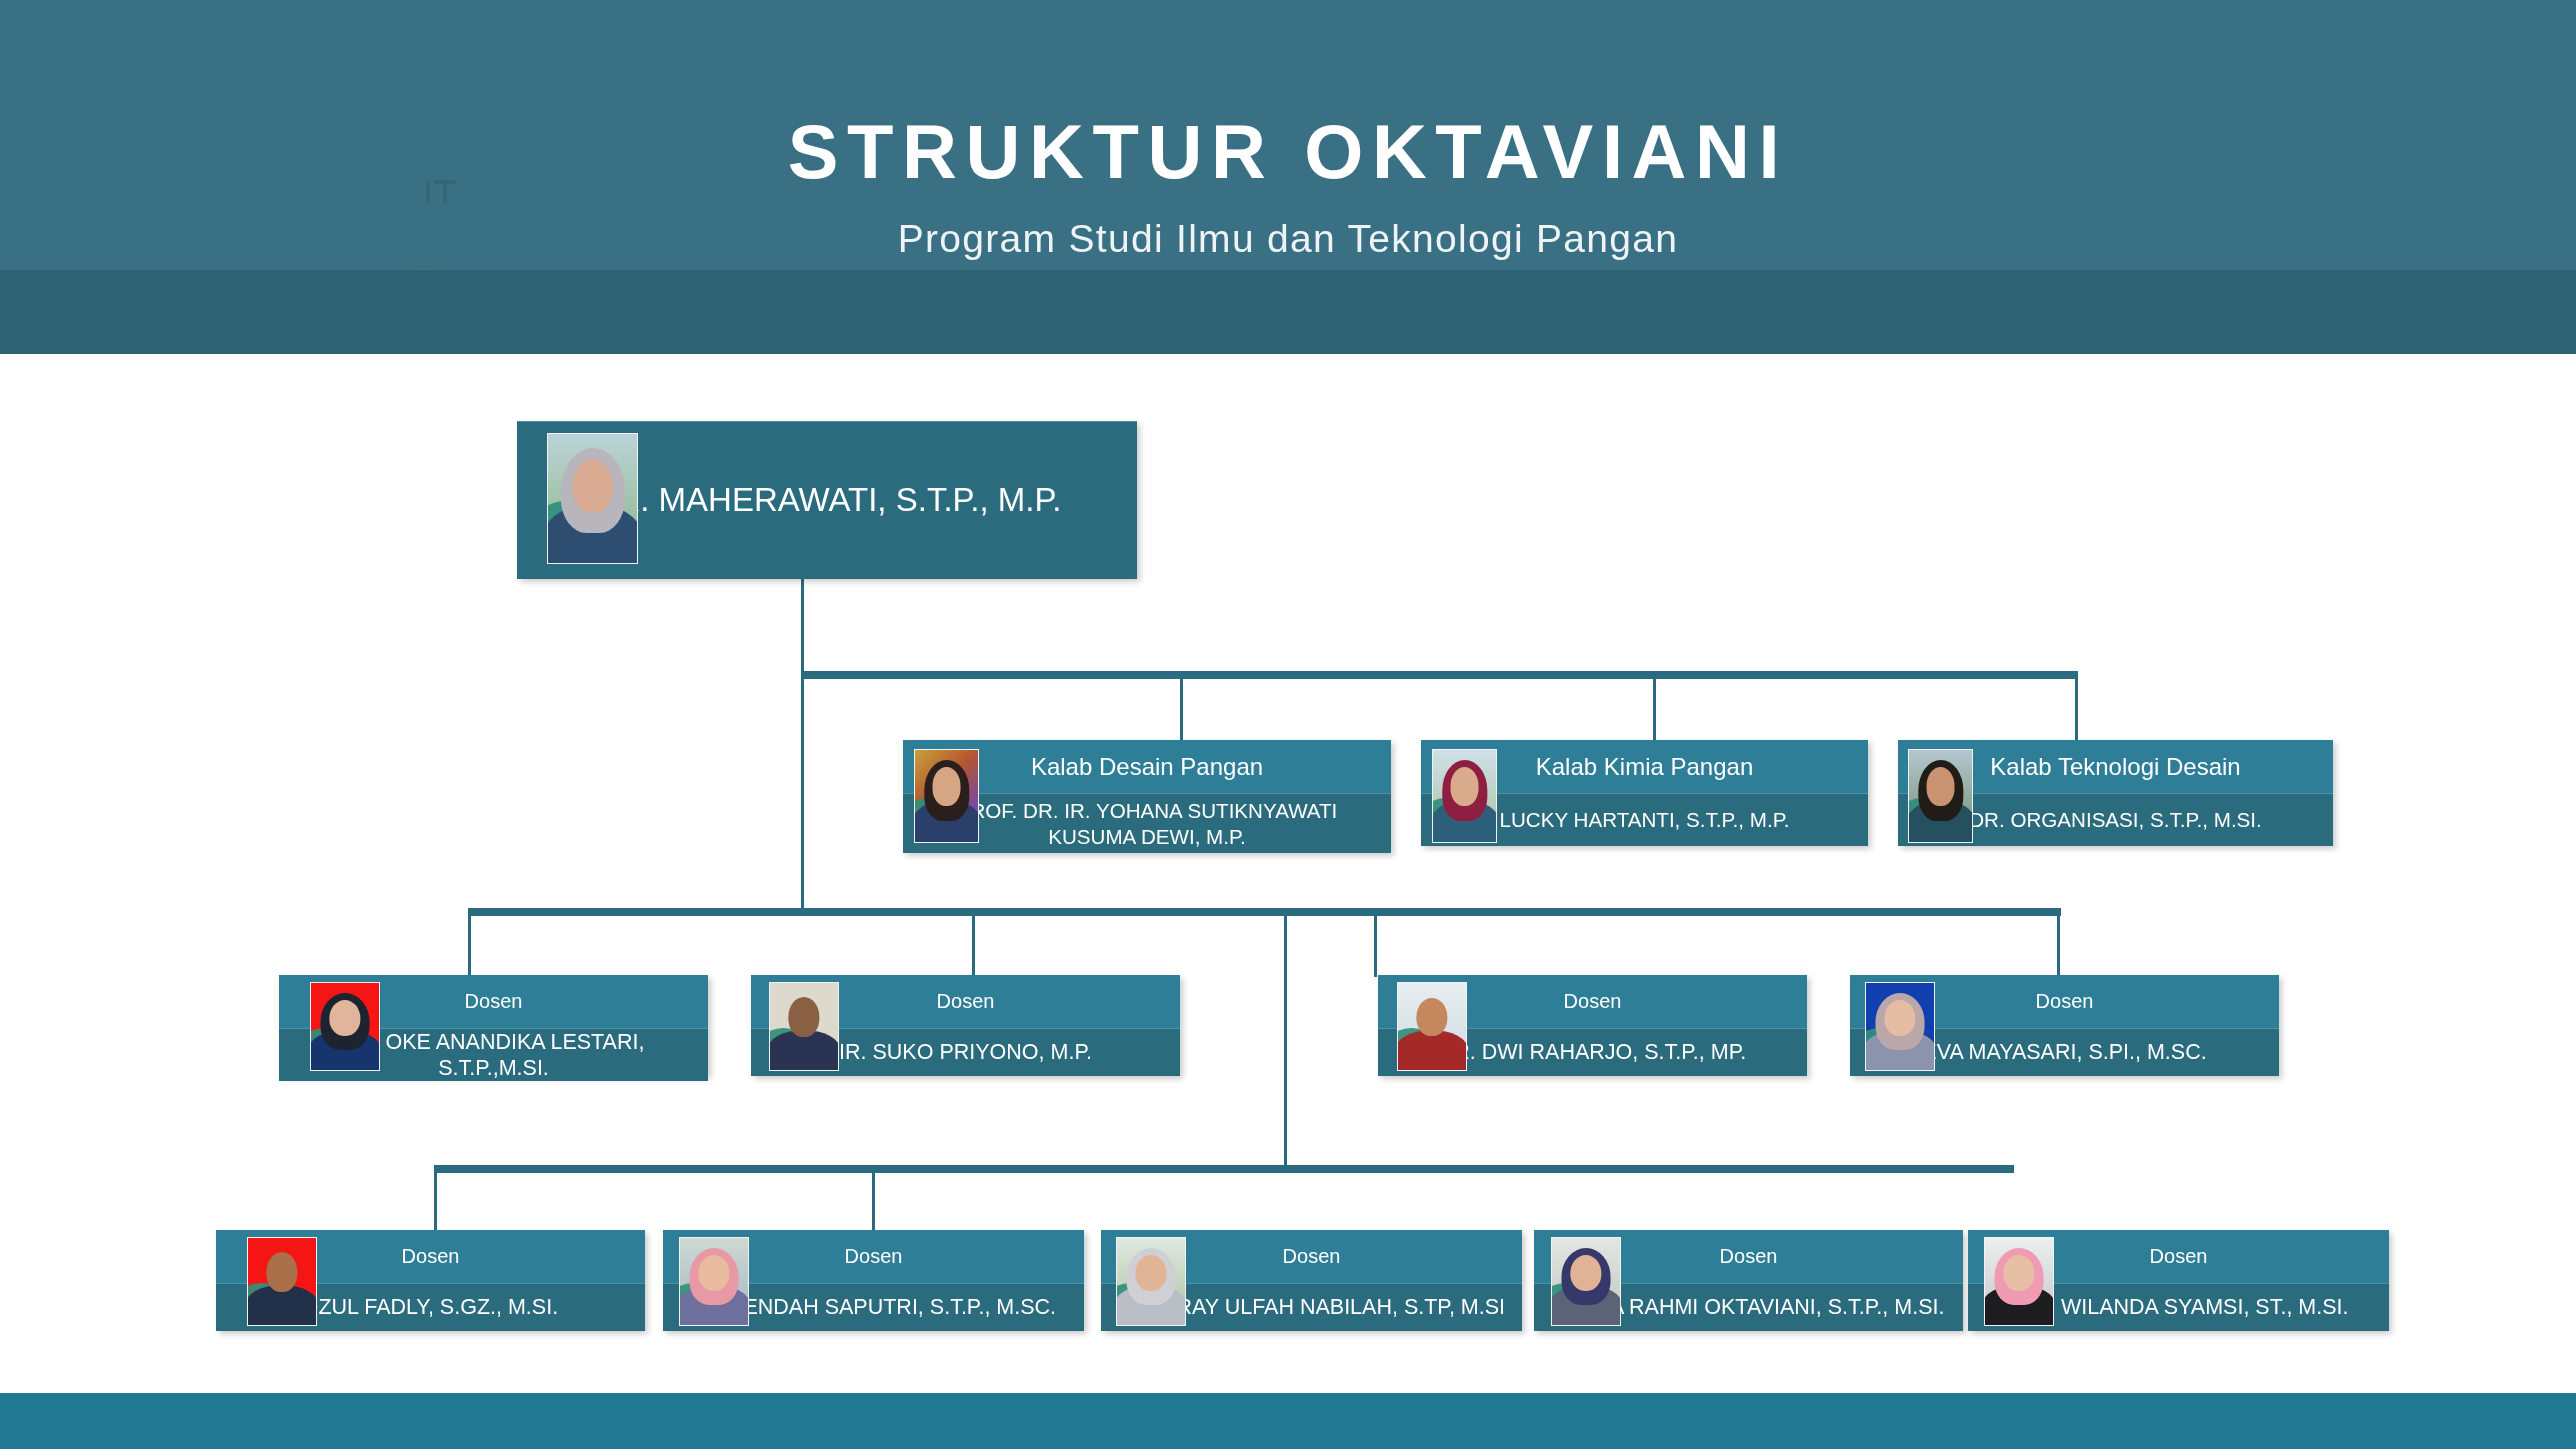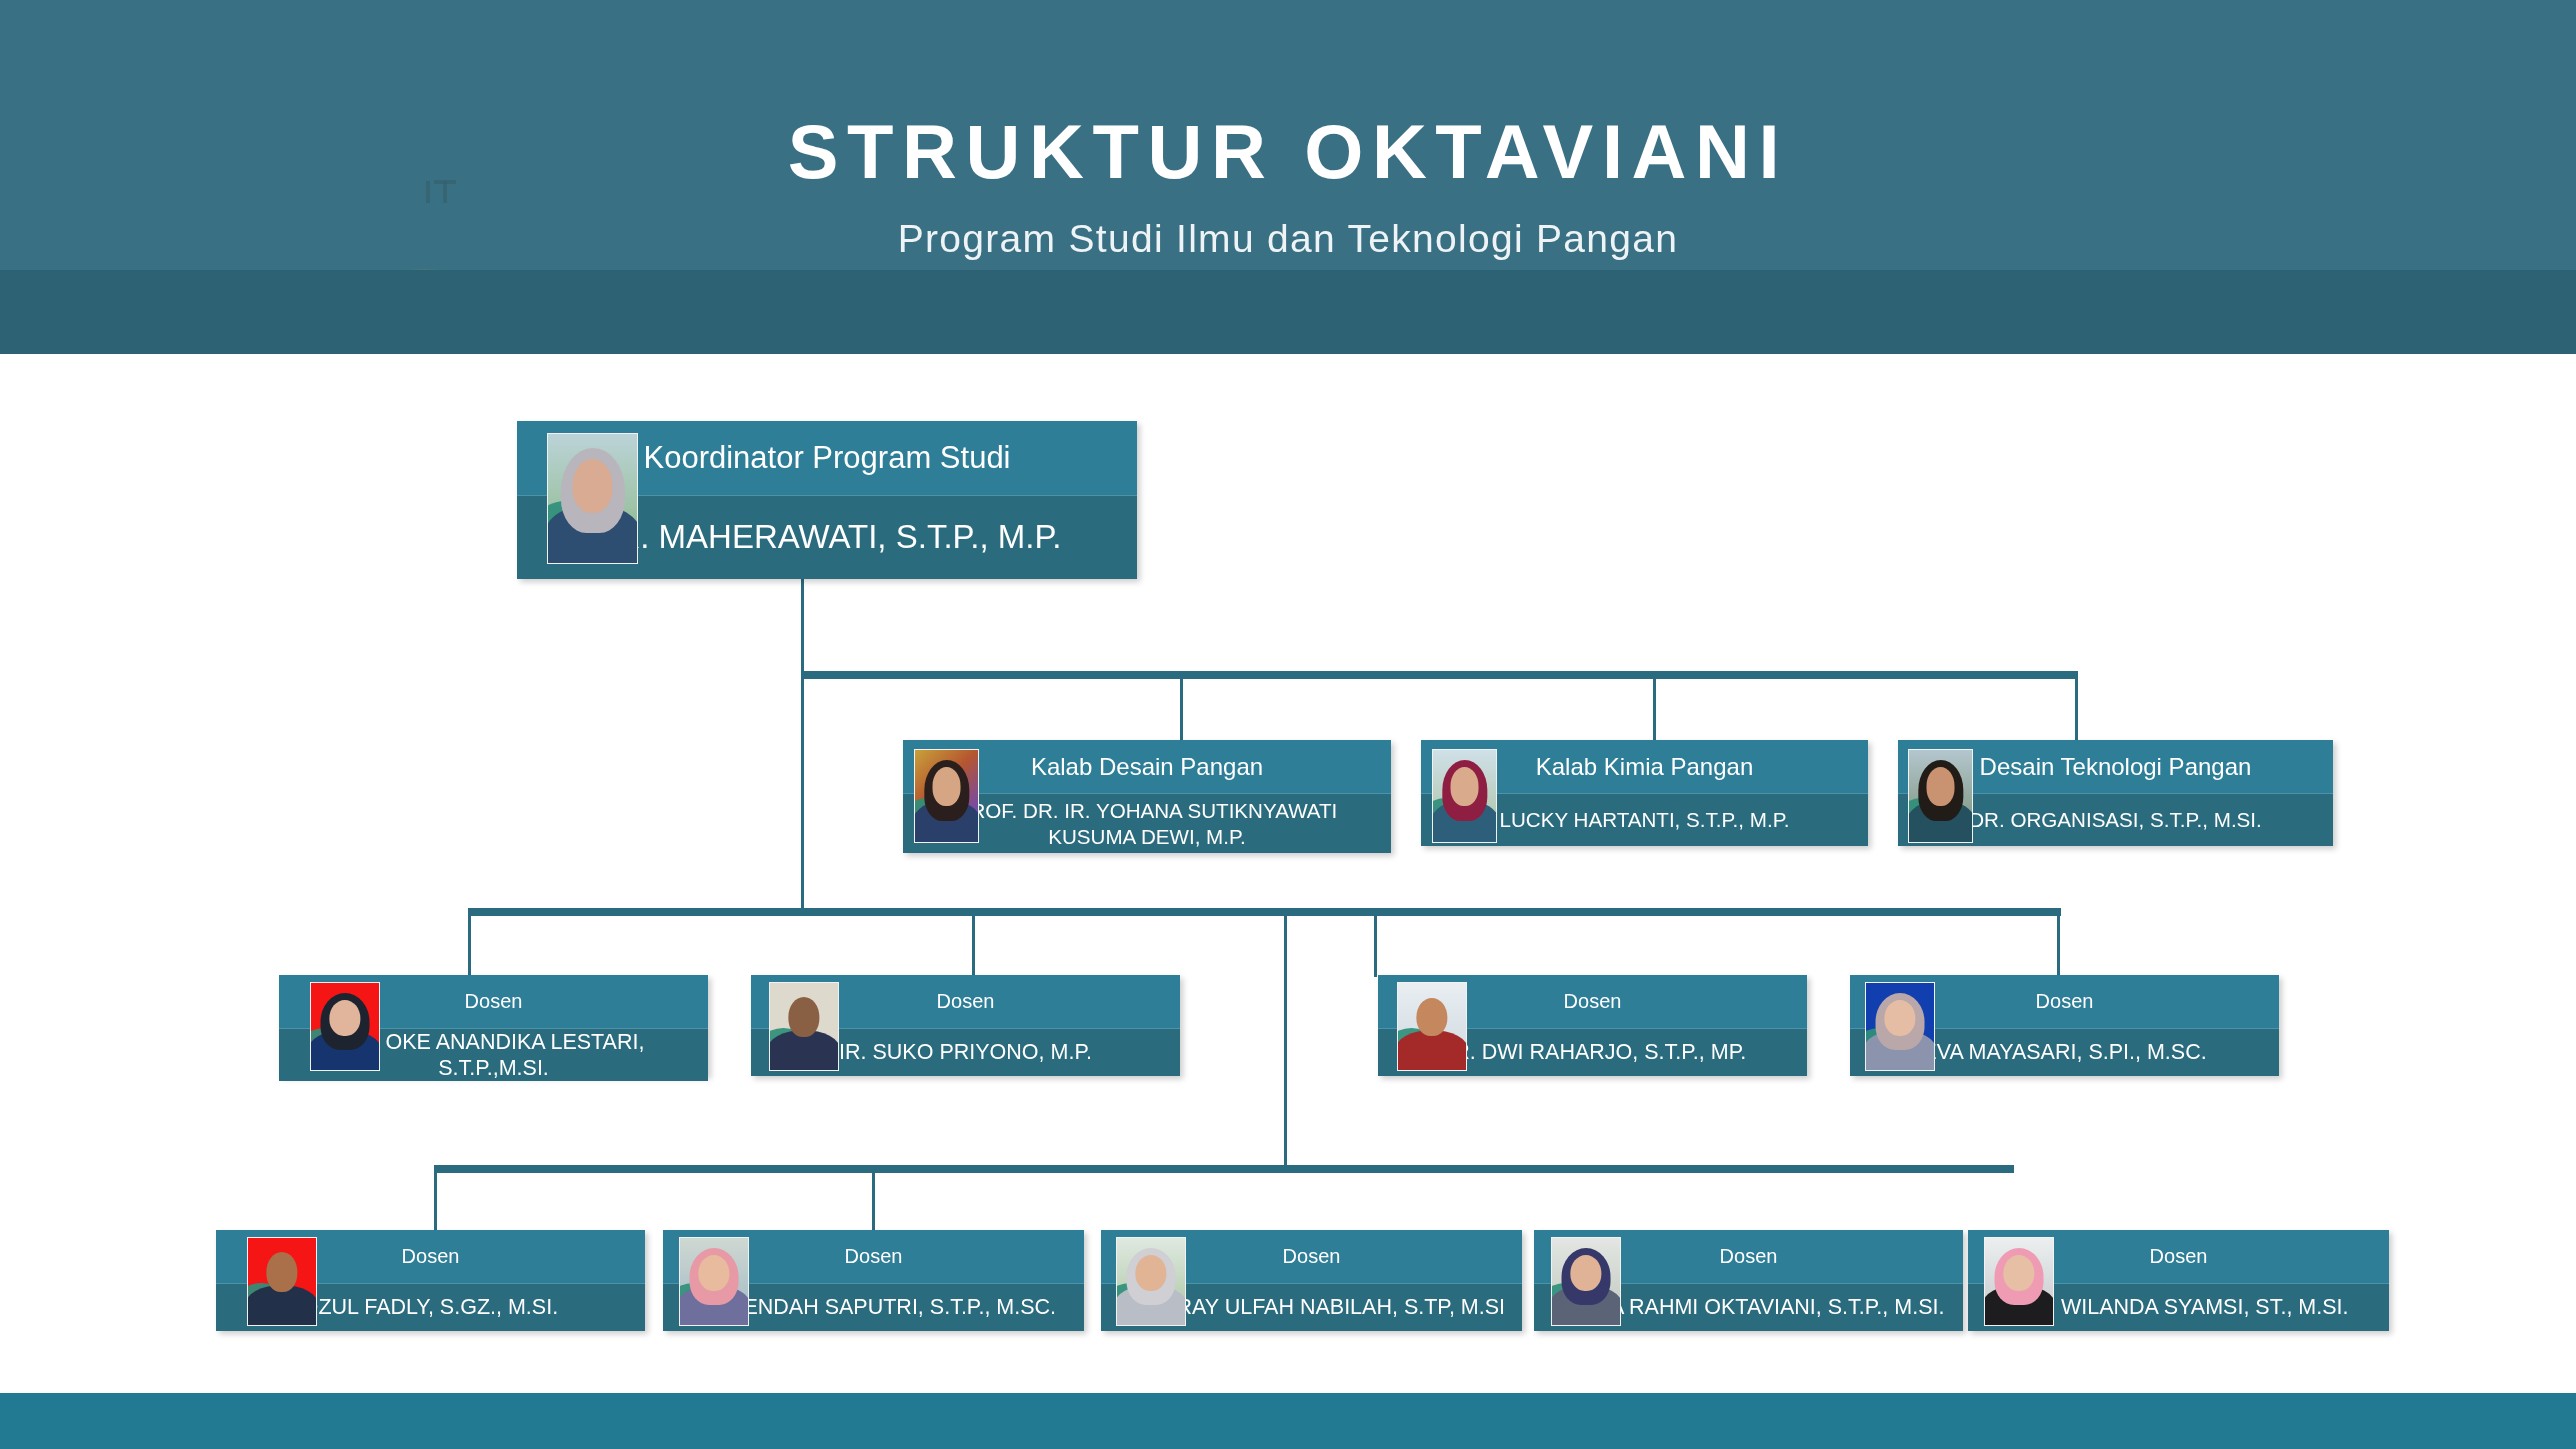--- a/index.html
+++ b/index.html
@@ -189,23 +189,20 @@
   <div class="vline" style="left:2057px; top:912px; height:65px;"></div>
 
   <div class="vline" style="left:1284px; top:912px; height:256px;"></div>
 
   <div class="hbus" style="left:434px; top:1165px; width:1580px;"></div>
 
   <div class="vline" style="left:434px; top:1169px; height:64px;"></div>
   <div class="vline" style="left:872px; top:1169px; height:64px;"></div>
 
   <div class="node" id="coord">
-    <div class="band-top">
-      <span class="role">Koordinator Program Studi</span>
-    </div>
     <div class="band-bot">
       <span class="person">DR. MAHERAWATI, S.T.P., M.P.</span>
     </div>
   </div>
   <div class="photo" id="coord-photo">
     <div class="ph-bg" style="background:linear-gradient(#bcd3d8 0%,#9fc4a8 55%,#7fae86 100%);"></div>
     <div class="ph-arc"></div>
     <div class="ph-body" style="background:#2d4e70;"></div>
     <div class="ph-veil" style="background:#b9b5bd;"></div>
     <div class="ph-head" style="background:#d8ab92;"></div>
@@ -241,21 +238,21 @@
   <div class="photo kalab-photo" id="kalab2-photo">
     <div class="ph-bg" style="background:linear-gradient(#cfe0e8 0%,#b9cdbb 60%,#8fae8c 100%);"></div>
     <div class="ph-arc"></div>
     <div class="ph-body" style="background:#2e5f7a;"></div>
     <div class="ph-veil" style="background:#8f1f42;"></div>
     <div class="ph-head" style="background:#d9ab8c;"></div>
   </div>
 
   <div class="node kalab" id="kalab3">
     <div class="band-top">
-      <span class="role">Desain Teknologi Pangan</span>
+      <span class="role">Kalab Teknologi Desain</span>
     </div>
     <div class="band-bot">
       <span class="person">DR. ORGANISASI, S.T.P., M.SI.</span>
     </div>
   </div>
   <div class="photo kalab-photo" id="kalab3-photo">
     <div class="ph-bg" style="background:linear-gradient(#b4c6ce 0%,#90a79a 55%,#6f8c72 100%);"></div>
     <div class="ph-arc"></div>
     <div class="ph-body" style="background:#24505f;"></div>
     <div class="ph-veil" style="background:#221c18;"></div>

